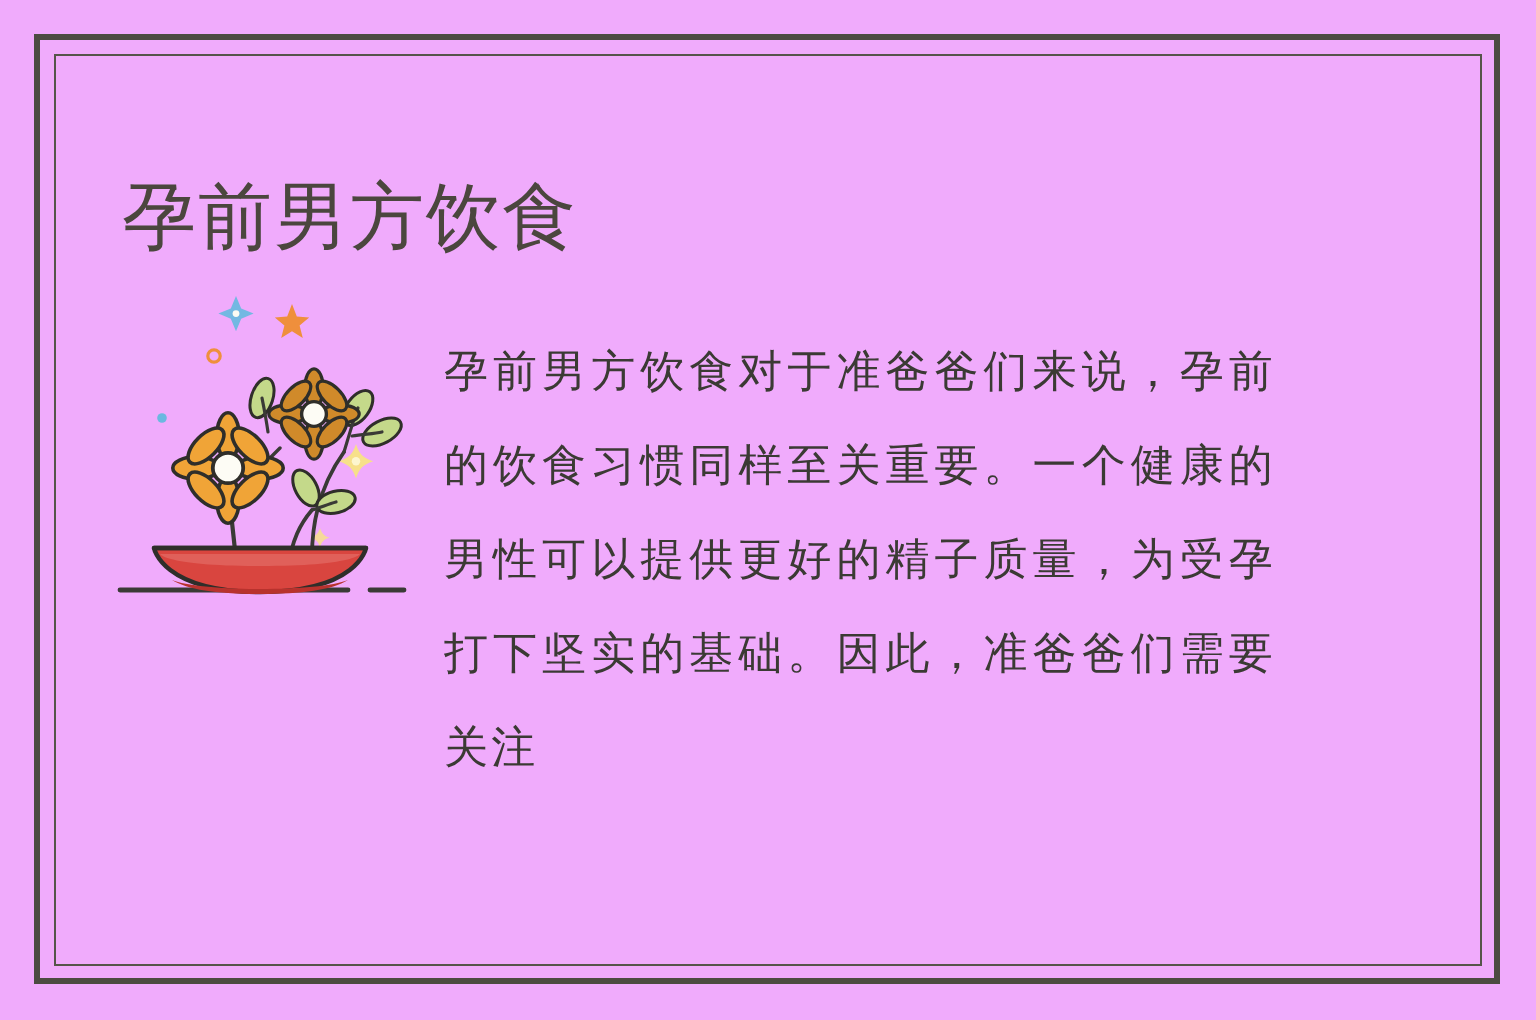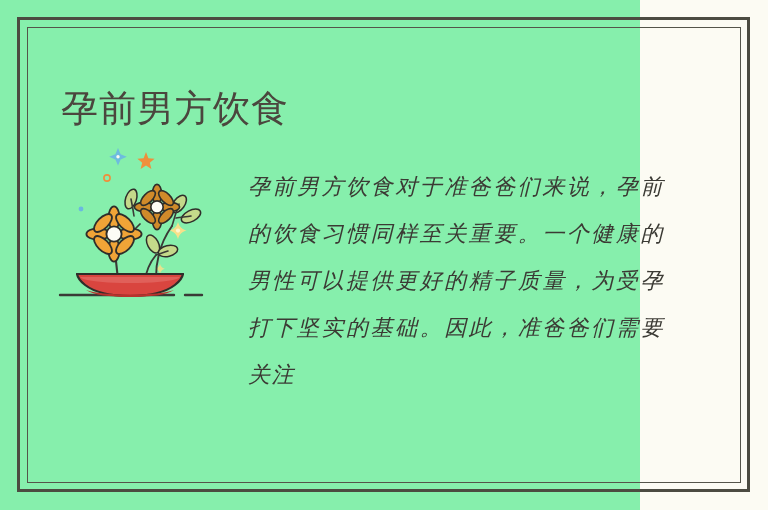--- a/index.html
+++ b/index.html
@@ -10,24 +10,23 @@
     width: 768px;
     height: 510px;
     background: #fcfbf3;
     font-family: "Liberation Sans", sans-serif;
     overflow: hidden;
   }
 
   .card {
     position: absolute;
     left: 0; top: 0;
-    width: 632px;
+    width: 768px;
     height: 510px;
-    background: #86efac;
-    padding-left: 8px;
+    background: #f0abfc;
   }
 
   
   .frame-outer {
     position: absolute;
     left: 17px;
     top: 17px;
     width: 733px;
     height: 475px;
     border: 3px solid #4c4b41;
@@ -63,31 +62,30 @@
     left: 56px;
     top: 138px;
     width: 170px;
     height: 172px;
   }
   .illustration svg { display: block; }
 
   
   .article-body {
     position: absolute;
-    left: 248px;
+    left: 222px;
     top: 163px;
     width: 416px;
     font-family: "DejaVu Serif", "Liberation Serif", serif;
     font-size: 22px;
     line-height: 47px;
     color: #3b3a34;
     letter-spacing: 1.6px;
     text-align: justify;
     text-justify: inter-character;
-    font-style: italic;
   }
 </style>
 </head>
 <body>
 
 <div class="card">
 
   <div class="frame-outer"></div>
   <div class="frame-inner"></div>
 

